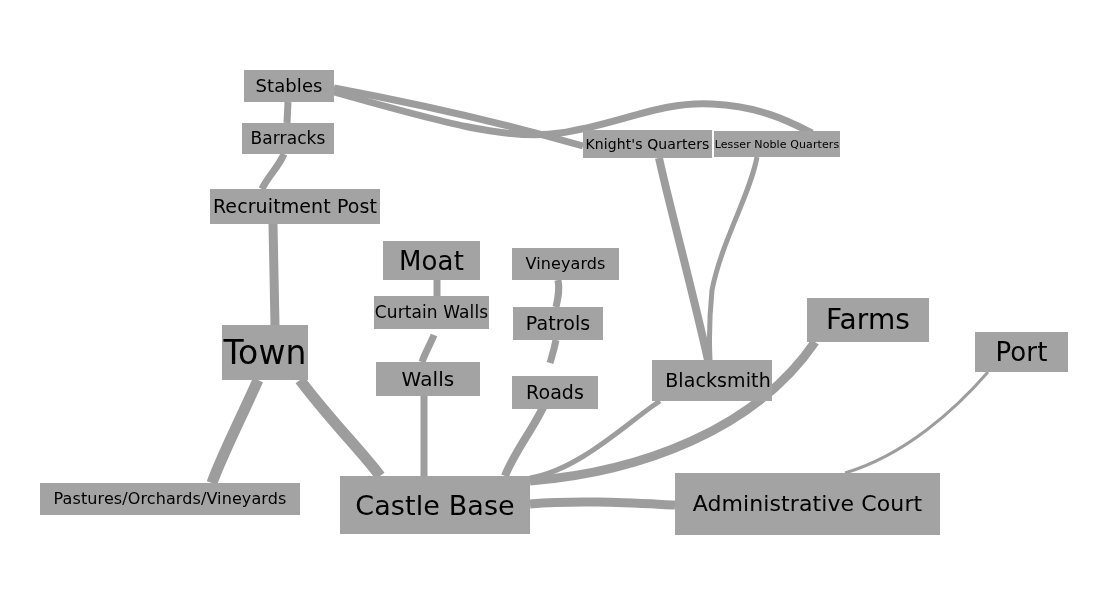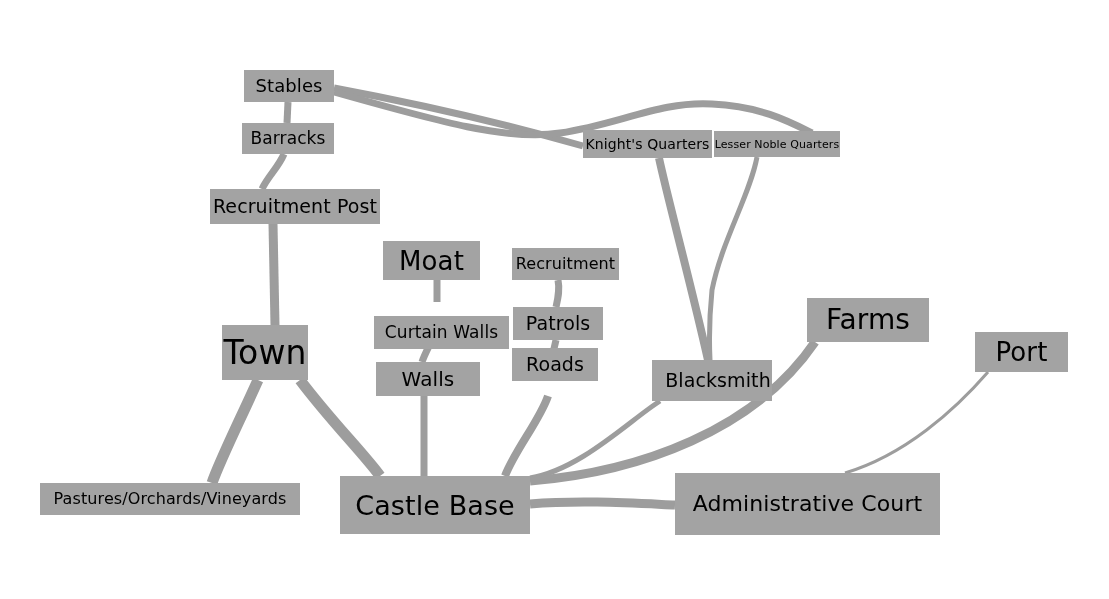--- a/index.html
+++ b/index.html
@@ -88,33 +88,33 @@
       </div>
       <div class="graph-node" style="left: 583px; top: 130px; width: 129px; height: 28px; font-size: 14px; background: rgb(163, 163, 163); color: rgb(0, 0, 0);">
         <span class="node-label">Knight's Quarters</span>
       </div>
       <div class="graph-node" style="left: 714px; top: 131px; width: 126px; height: 26px; font-size: 11px; background: rgb(163, 163, 163); color: rgb(0, 0, 0);">
         <span class="node-label">Lesser Noble Quarters</span>
       </div>
       <div class="graph-node" style="left: 383px; top: 241px; width: 97px; height: 39px; font-size: 26px; background: rgb(163, 163, 163); color: rgb(0, 0, 0);">
         <span class="node-label">Moat</span>
       </div>
-      <div class="graph-node" style="left: 374px; top: 316px; width: 135px; height: 33px; font-size: 17px; background: rgb(163, 163, 163); color: rgb(0, 0, 0);">
+      <div class="graph-node" style="left: 374px; top: 296px; width: 115px; height: 33px; font-size: 17px; background: rgb(163, 163, 163); color: rgb(0, 0, 0);">
         <span class="node-label">Curtain Walls</span>
       </div>
       <div class="graph-node" style="left: 376px; top: 362px; width: 104px; height: 34px; font-size: 20px; background: rgb(163, 163, 163); color: rgb(0, 0, 0);">
         <span class="node-label">Walls</span>
       </div>
       <div class="graph-node" style="left: 512px; top: 248px; width: 107px; height: 32px; font-size: 16px; background: rgb(163, 163, 163); color: rgb(0, 0, 0);">
-        <span class="node-label">Recruitment</span>
+        <span class="node-label">Vineyards</span>
       </div>
       <div class="graph-node" style="left: 513px; top: 307px; width: 90px; height: 33px; font-size: 19px; background: rgb(163, 163, 163); color: rgb(0, 0, 0);">
         <span class="node-label">Patrols</span>
       </div>
-      <div class="graph-node" style="left: 512px; top: 348px; width: 86px; height: 33px; font-size: 19px; background: rgb(163, 163, 163); color: rgb(0, 0, 0);">
+      <div class="graph-node" style="left: 512px; top: 376px; width: 86px; height: 33px; font-size: 19px; background: rgb(163, 163, 163); color: rgb(0, 0, 0);">
         <span class="node-label">Roads</span>
       </div>
       <div class="graph-node" style="left: 222px; top: 325px; width: 86px; height: 55px; font-size: 33px; background: rgb(163, 163, 163); color: rgb(0, 0, 0);">
         <span class="node-label">Town</span>
       </div>
       <div class="graph-node" style="left: 652px; top: 360px; width: 120px; height: 41px; font-size: 19px; background: rgb(163, 163, 163); color: rgb(0, 0, 0); padding-left: 12px;">
         <span class="node-label">Blacksmith</span>
       </div>
       <div class="graph-node" style="left: 807px; top: 298px; width: 122px; height: 44px; font-size: 28px; background: rgb(163, 163, 163); color: rgb(0, 0, 0);">
         <span class="node-label">Farms</span>

